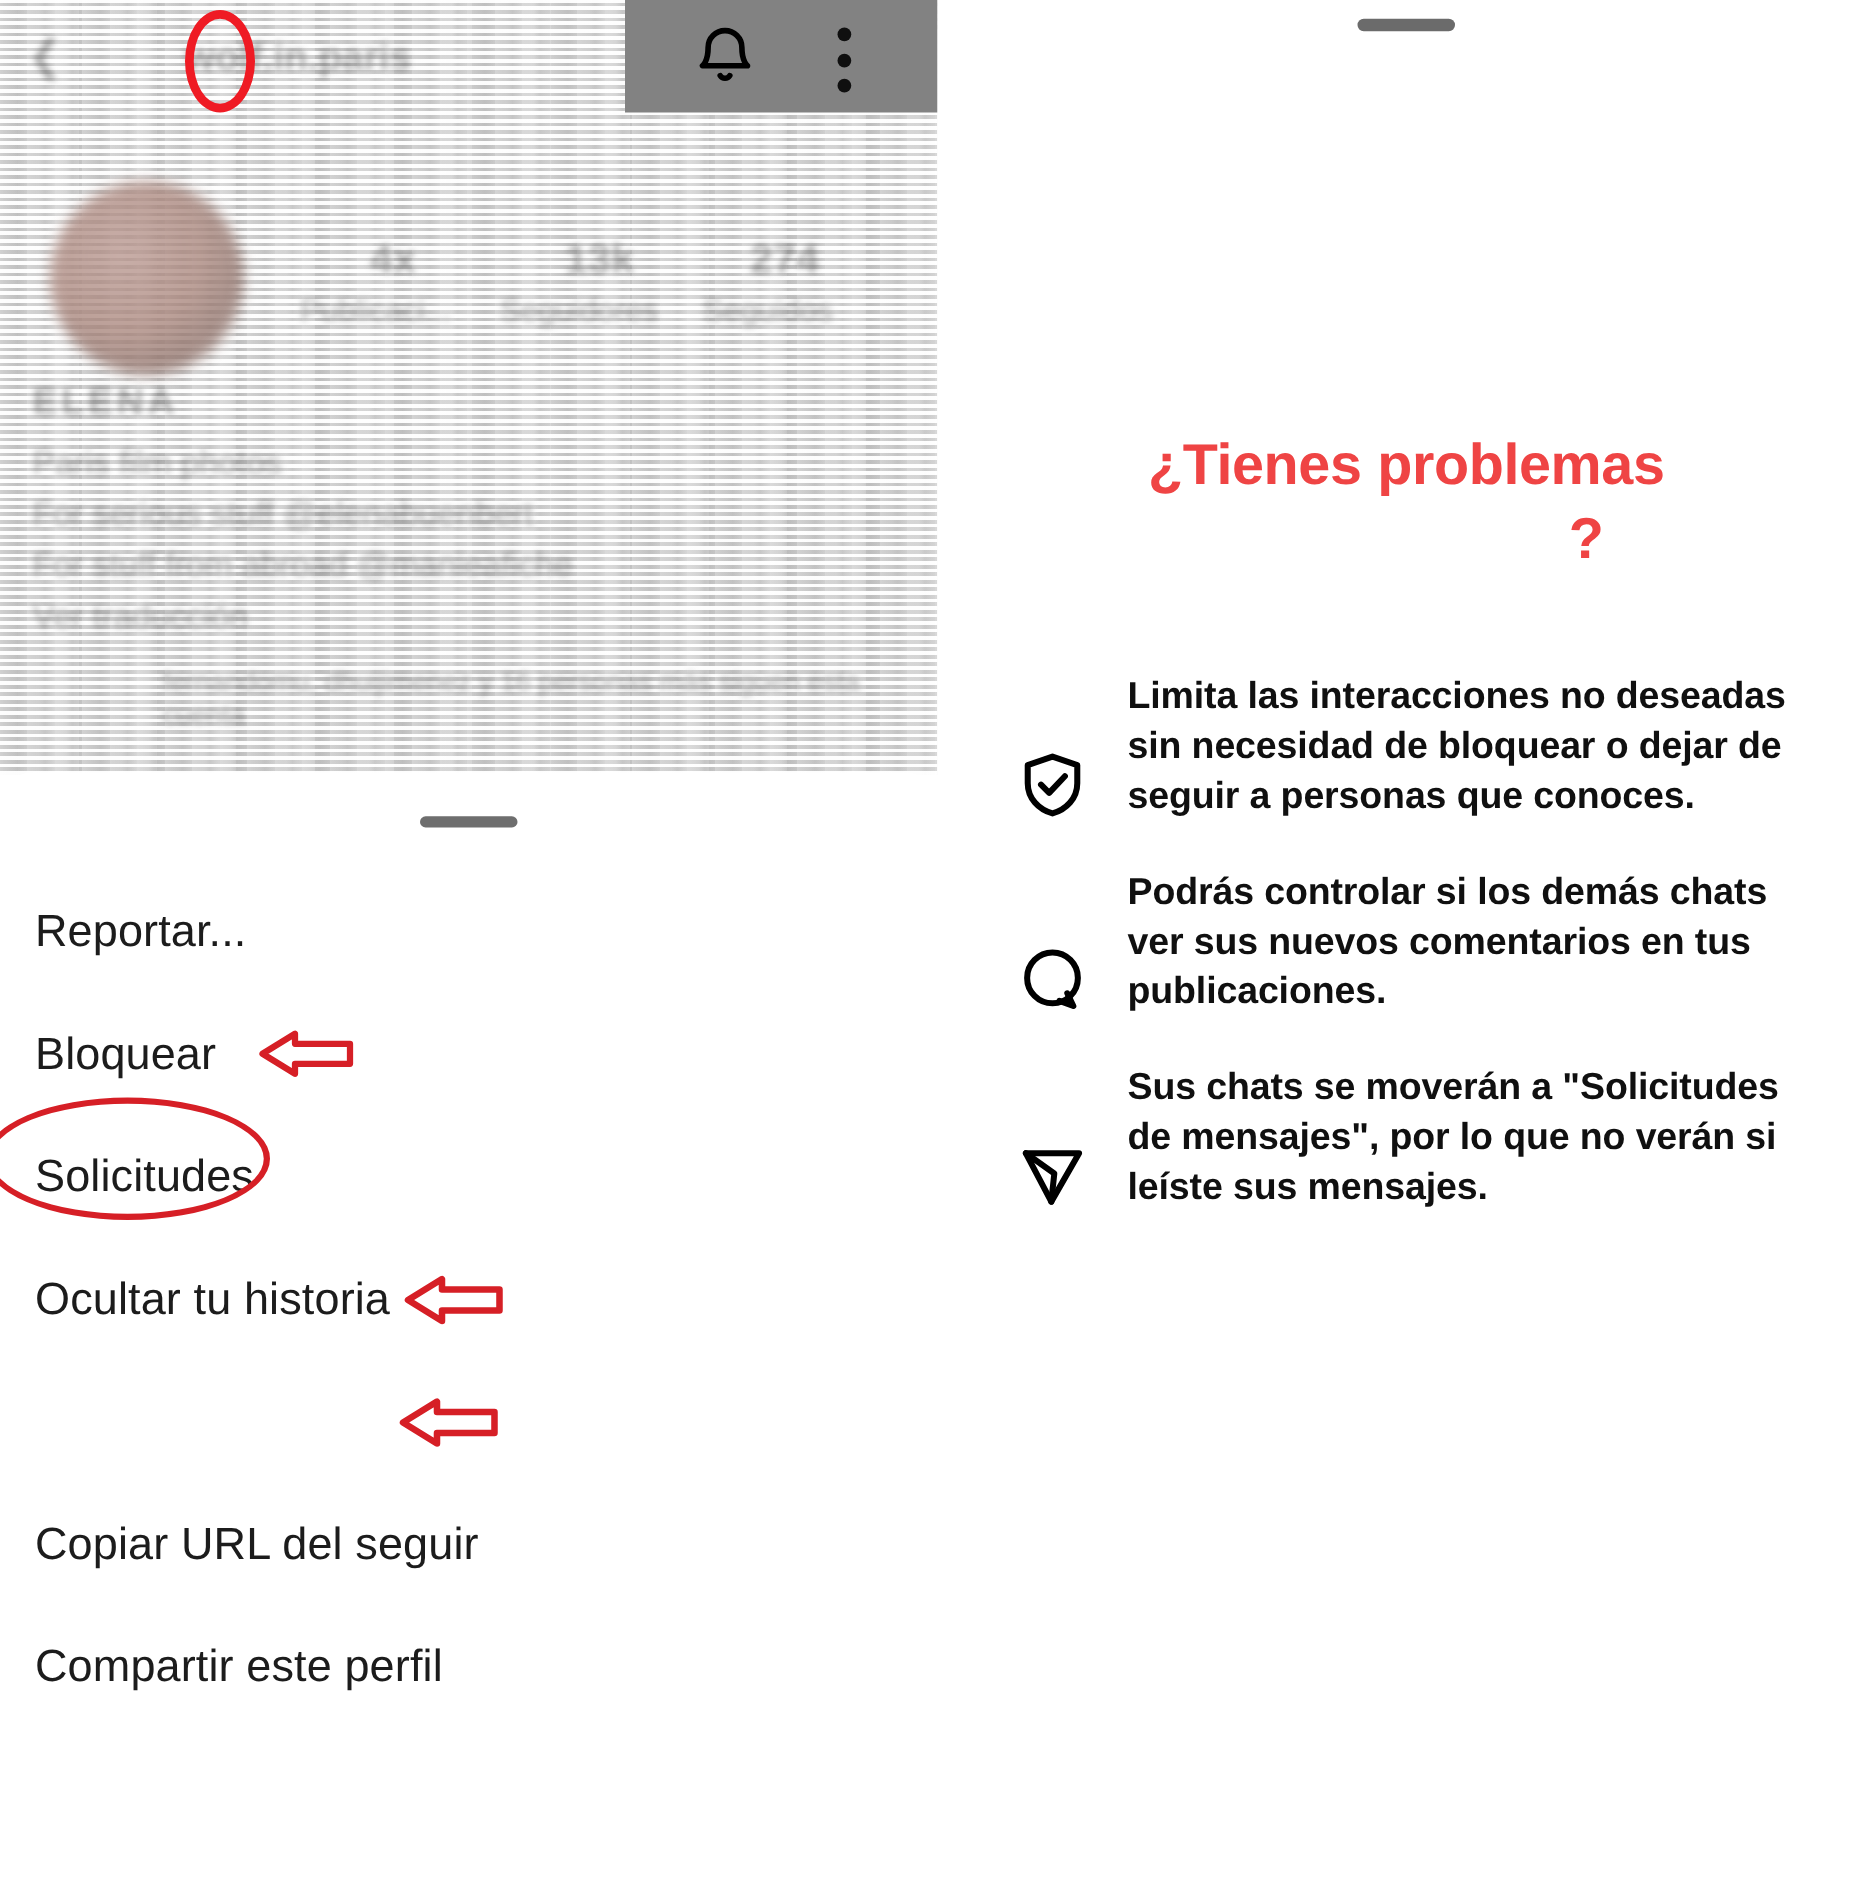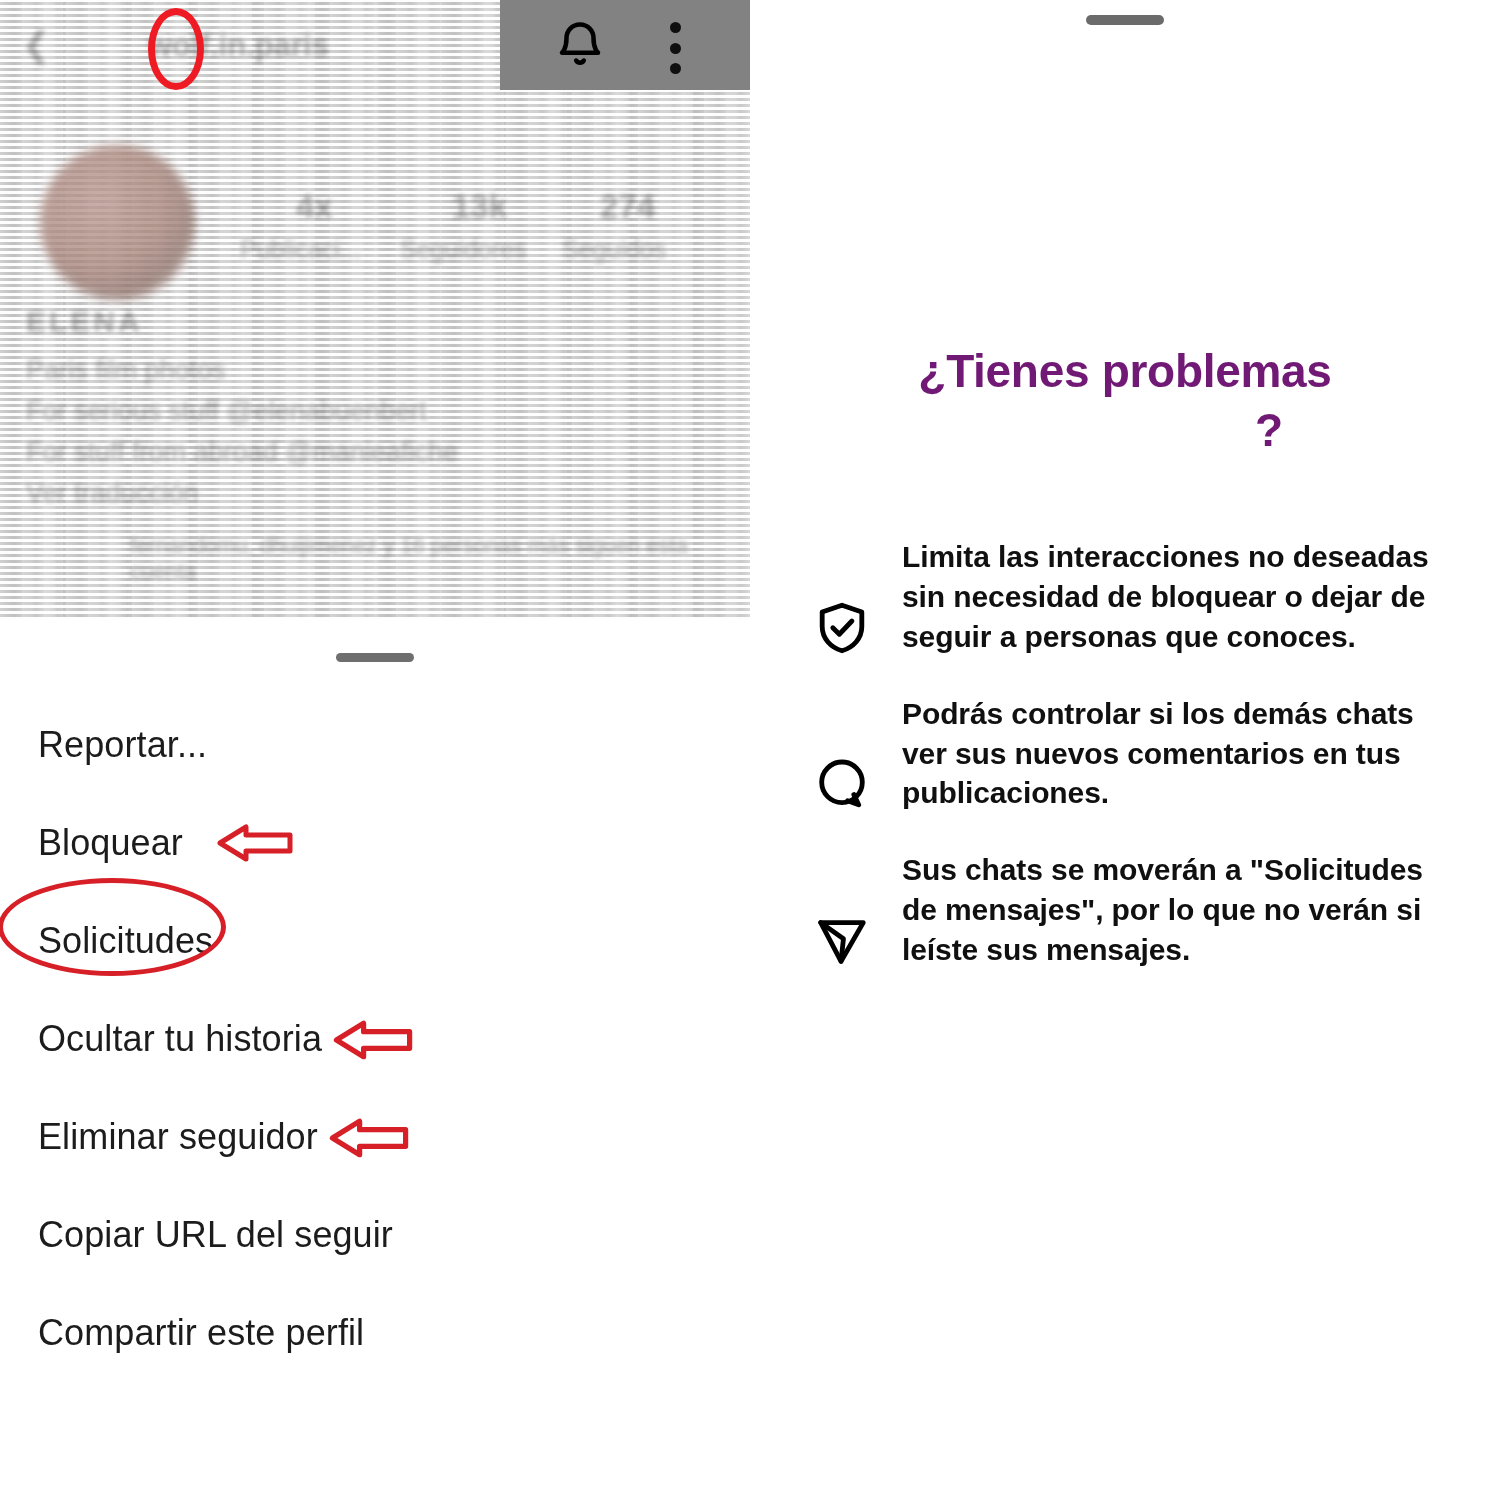--- a/index.html
+++ b/index.html
@@ -128,21 +128,21 @@
     left: 50%;
     transform: translateX(-50%);
     width: 78px;
     height: 9px;
     border-radius: 6px;
     background: #6e6e6e;
   }
   .menu {
     position: absolute;
     top: 78px;
-    left: 12px;
+    left: 2px;
     width: 750px;
   }
   .menu-row {
     position: relative;
     height: 98px;
     display: flex;
     align-items: center;
     padding-left: 26px;
   }
   .menu-label {
@@ -192,21 +192,21 @@
     background: #6b6b6b;
   }
   .right-title {
     position: absolute;
     top: 342px;
     left: 0;
     width: 750px;
     text-align: center;
     font-size: 46px;
     font-weight: 700;
-    color: #701a75;
+    color: #ef4444;
     line-height: 1.28;
     letter-spacing: -0.3px;
   }
   .right-title .q-mark {
     display: block;
     text-align: center;
     transform: translateX(144px);
   }
 
   .feature-list {
@@ -315,21 +315,20 @@
         <div class="menu-row">
           <span class="menu-label">Ocultar tu historia</span>
           <span class="arrow-left" style="left:316px; top:27px;">
             <svg viewBox="0 0 78 44" width="90" height="46">
               <path d="M30 6 L30 14 L74 14 L74 30 L30 30 L30 38 L4 22 Z" fill="#ffffff" stroke="#d61f26" stroke-width="5" stroke-linejoin="round"></path>
             </svg>
           </span>
         </div>
 
         <div class="menu-row">
-          <span class="menu-label">Eliminar seguidor</span>
           <span class="arrow-left" style="left:312px; top:27px;">
             <svg viewBox="0 0 78 44" width="90" height="46">
               <path d="M30 6 L30 14 L74 14 L74 30 L30 30 L30 38 L4 22 Z" fill="#ffffff" stroke="#d61f26" stroke-width="5" stroke-linejoin="round"></path>
             </svg>
           </span>
         </div>
 
         <div class="menu-row">
           <span class="menu-label">Copiar URL del seguir</span>
         </div>

